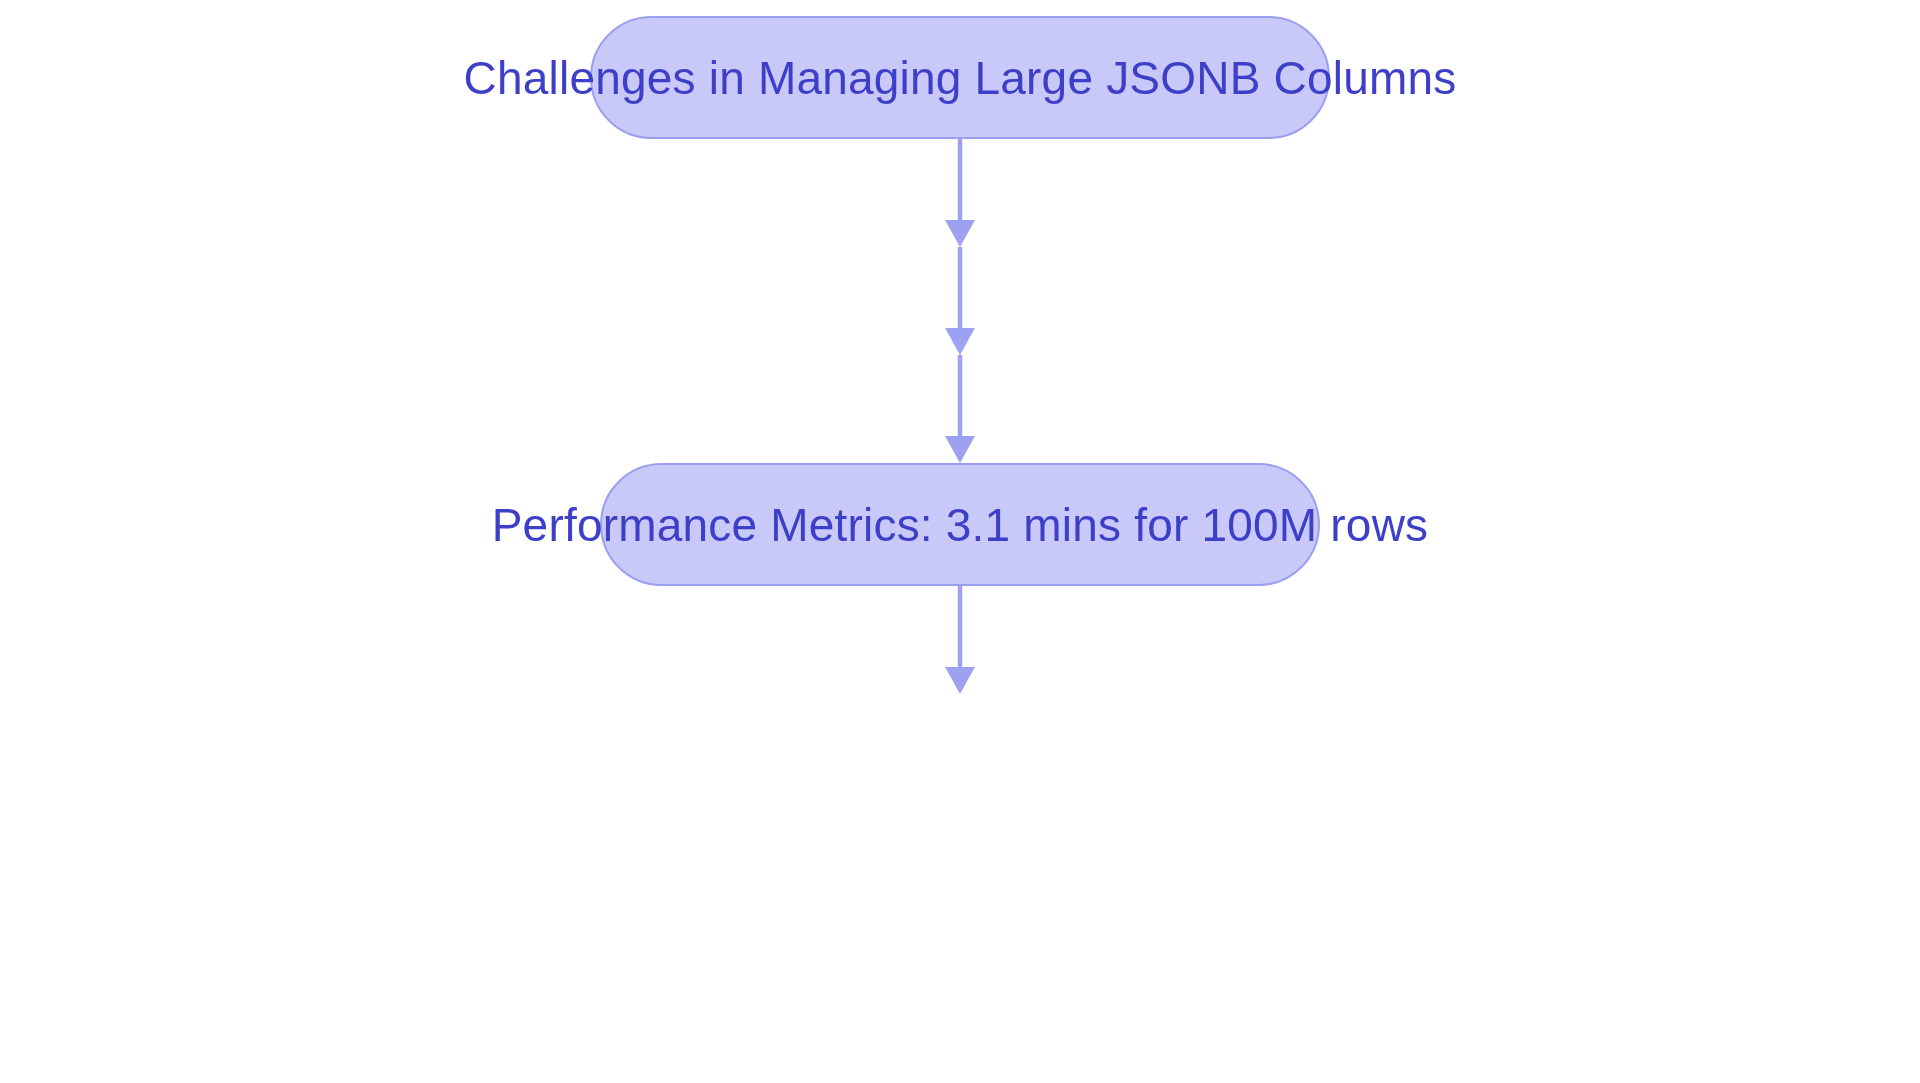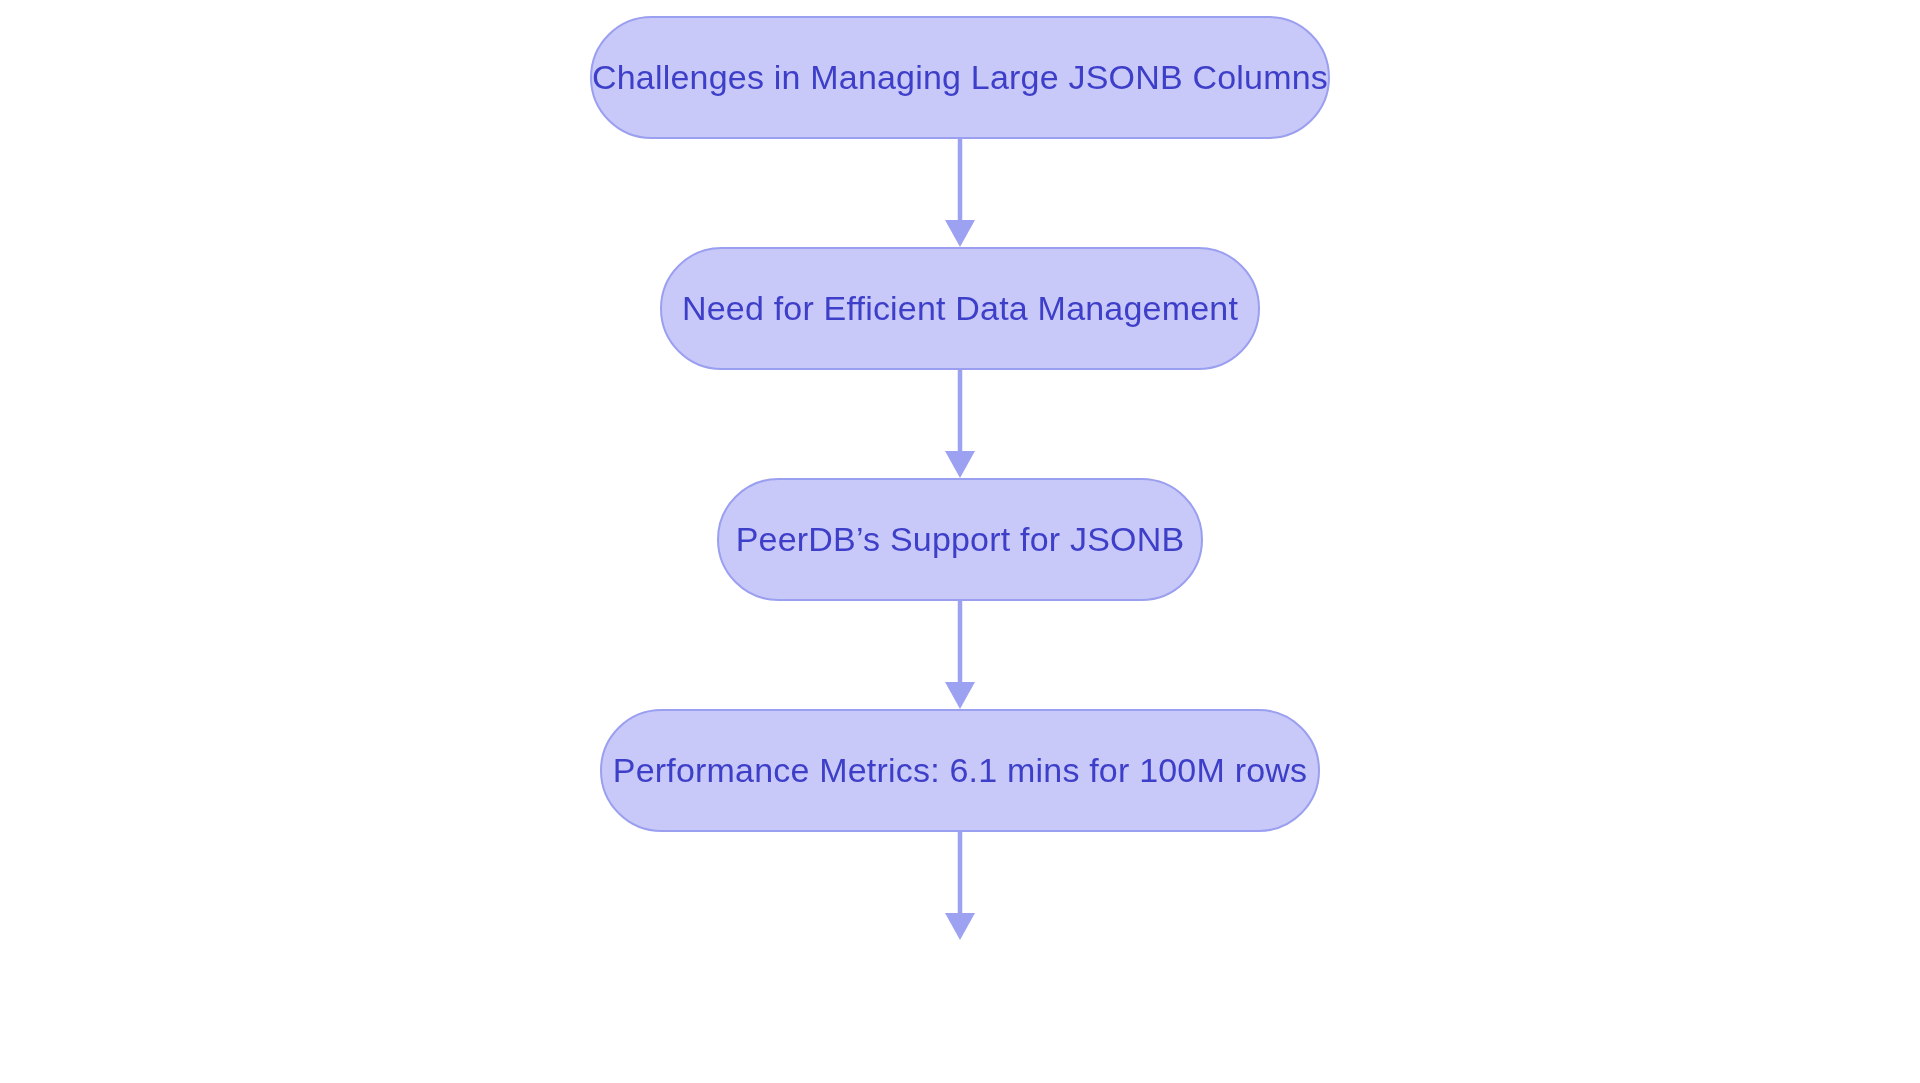--- a/index.html
+++ b/index.html
@@ -30,21 +30,21 @@
     border: 2px solid var(--node_border);
     background: var(--node_fill);
     border-radius: 62px;
     display: flex;
     align-items: center;
     justify-content: center;
     flex: 0 0 auto;
   }
   .node-label {
     color: var(--text_color);
-    font-size: 34px;
+    font-size: 46px;
     font-weight: 500;
     letter-spacing: 0.2px;
     white-space: nowrap;
     text-align: center;
   }
   .w1 { width: 740px; }
   .w2 { width: 600px; }
   .w3 { width: 486px; }
   .w4 { width: 720px; }
   .w5 { width: 486px; }
@@ -67,40 +67,34 @@
 
   <div class="node w1">
     <span class="node-label">Challenges in Managing Large JSONB Columns</span>
   </div>
 
   <svg class="arrow" width="34" height="108" viewBox="0 0 34 108" aria-hidden="true">
     <line class="arrow-line" x1="17" y1="0" x2="17" y2="83"></line>
     <polygon class="arrow-head" points="2,81 32,81 17,108"></polygon>
   </svg>
 
-  <div class="node w2">
-    <span class="node-label">Need for Efficient Data Management</span>
-  </div>
 
   <svg class="arrow" width="34" height="108" viewBox="0 0 34 108" aria-hidden="true">
     <line class="arrow-line" x1="17" y1="0" x2="17" y2="83"></line>
     <polygon class="arrow-head" points="2,81 32,81 17,108"></polygon>
   </svg>
 
-  <div class="node w3">
-    <span class="node-label">PeerDB’s Support for JSONB</span>
-  </div>
 
   <svg class="arrow" width="34" height="108" viewBox="0 0 34 108" aria-hidden="true">
     <line class="arrow-line" x1="17" y1="0" x2="17" y2="83"></line>
     <polygon class="arrow-head" points="2,81 32,81 17,108"></polygon>
   </svg>
 
   <div class="node w4">
-    <span class="node-label">Performance Metrics: 6.1 mins for 100M rows</span>
+    <span class="node-label">Performance Metrics: 3.1 mins for 100M rows</span>
   </div>
 
   <svg class="arrow" width="34" height="108" viewBox="0 0 34 108" aria-hidden="true">
     <line class="arrow-line" x1="17" y1="0" x2="17" y2="83"></line>
     <polygon class="arrow-head" points="2,81 32,81 17,108"></polygon>
   </svg>
 
 
 </div>
 

